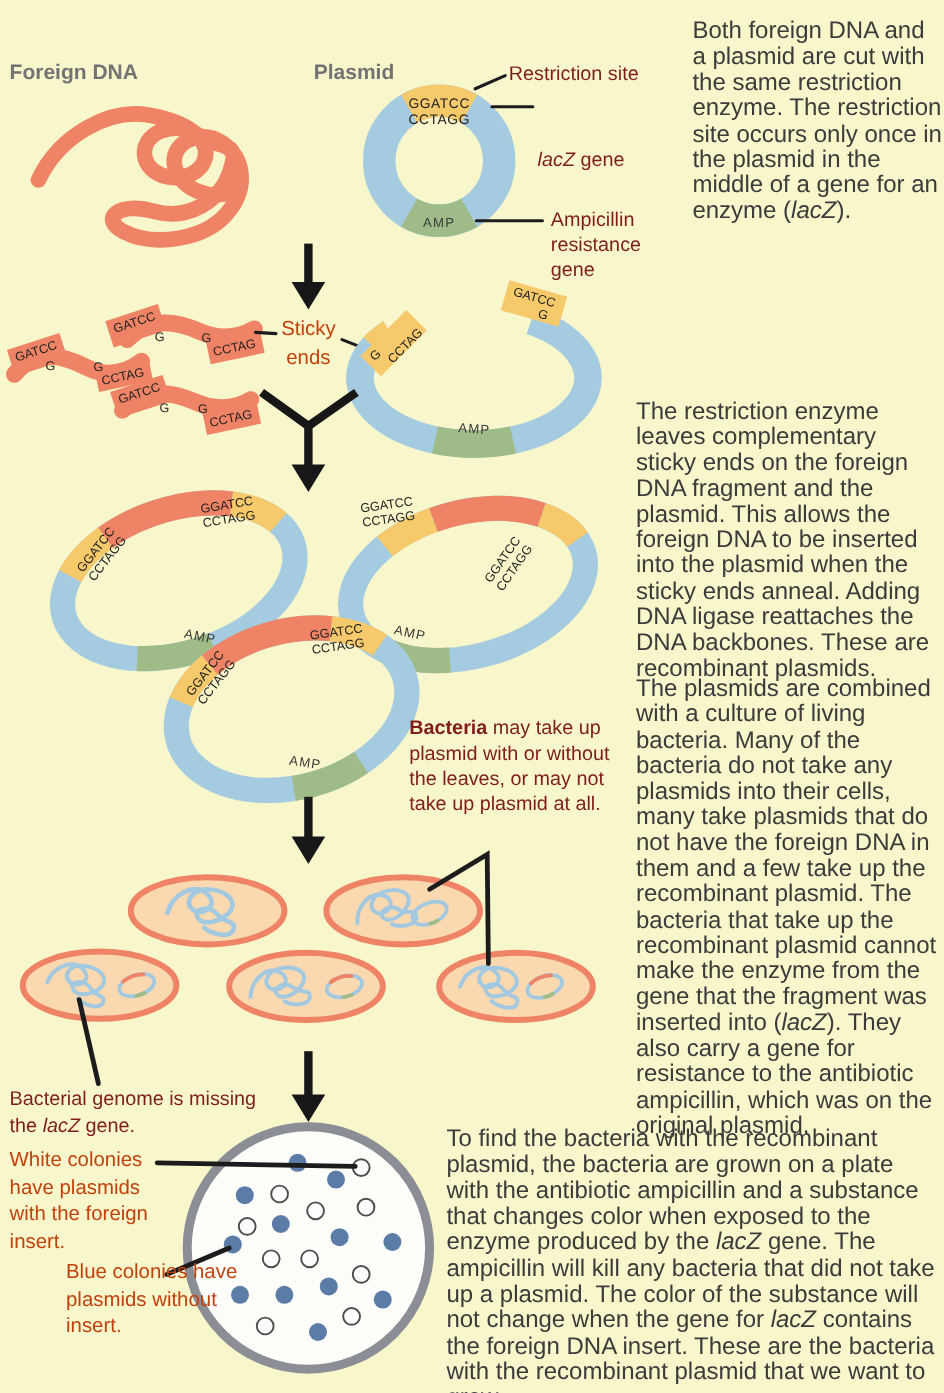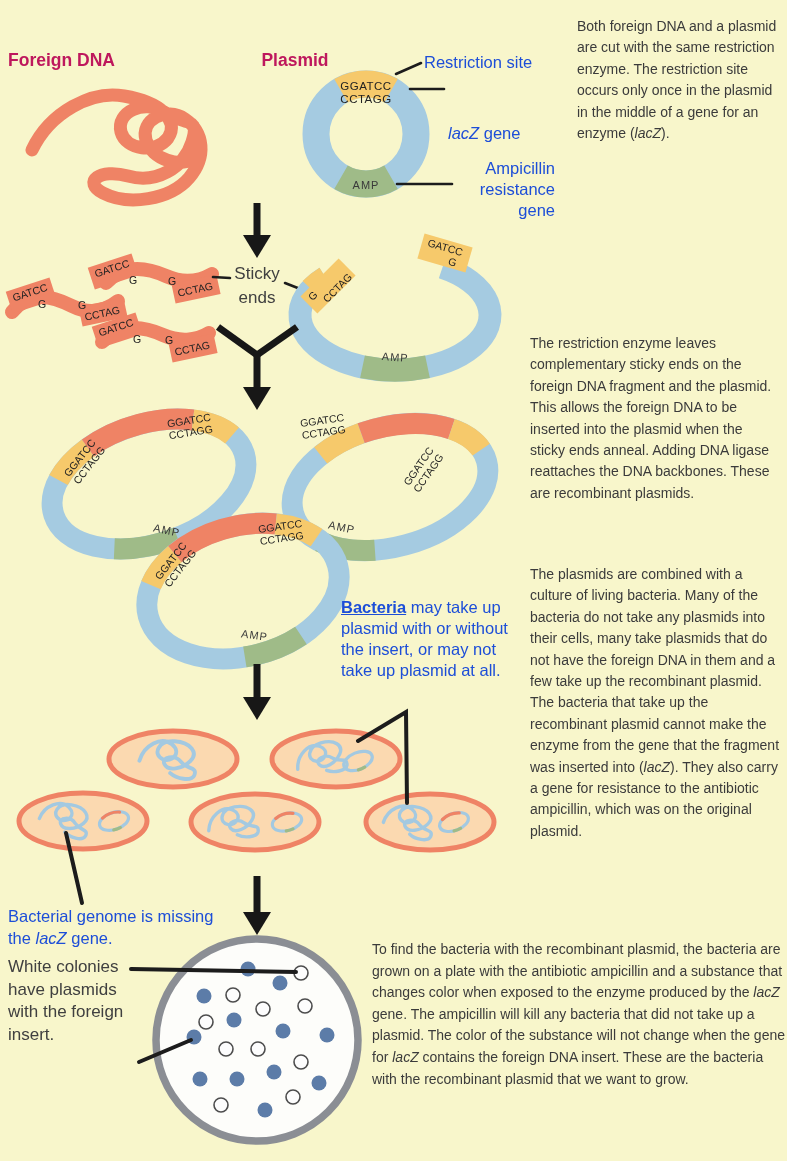--- a/index.html
+++ b/index.html
@@ -1,23 +1,23 @@
 <!DOCTYPE html>
 <html><head>
 <meta charset="utf-8">
 <style>
   html,body{margin:0;padding:0;background:#F8F6CB;}
   .stage{position:relative;width:787px;height:1161px;background:#F8F6CB;
          font-family:"Liberation Sans",sans-serif;color:#3B3B3B;overflow:hidden;}
   .stage svg{position:absolute;left:0;top:0;}
   .t{position:absolute;}
-  .heading{font-weight:bold;font-size:17.5px;color:#be185d;}
-  .para{font-size:14px;line-height:21.4px;}
-  .lbl{font-size:16.5px;line-height:21px;color:#1d4ed8;}
-  .lbl-lg{font-size:17px;line-height:22.5px;color:#404040;}
+  .heading{font-weight:bold;font-size:17.5px;color:#737373;}
+  .para{font-size:20px;line-height:21.4px;}
+  .lbl{font-size:16.5px;line-height:21px;color:#7f1d1d;}
+  .lbl-lg{font-size:17px;line-height:22.5px;color:#c2410c;}
   .center{text-align:center;}
   svg text{font-family:"Liberation Sans",sans-serif;fill:#222;}
   .seq2{font-size:10.5px;text-anchor:middle;}
   .seqbig{font-size:11.5px;text-anchor:middle;letter-spacing:.5px;}
   .amp{font-size:11px;text-anchor:middle;fill:#3a3a3a;letter-spacing:1px;}
   .blue-ring{fill:none;stroke:#A5CBE1;}
   .red-arc{fill:none;stroke:#EF8365;}
   .yel-arc{fill:none;stroke:#F6C96B;}
   .grn-arc{fill:none;stroke:#9FBB88;}
   .leader{stroke:#1c1c1c;stroke-width:2.6;fill:none;stroke-linecap:round;}
@@ -253,28 +253,29 @@
   <line class="leader-thick" x1="139" y1="1062" x2="191" y2="1040"></line>
 </svg>
 
 <div class="t heading" style="left:8px;top:50px;width:160px;">Foreign DNA</div>
 <div class="t heading" style="left:235px;top:50px;width:120px;text-align:center;">Plasmid</div>
 
 <div class="t para" style="left:577px;top:16px;width:208px;"><span>Both foreign DNA and a plasmid are cut with the same restriction enzyme. The restriction site occurs only once in the plasmid in the middle of a gene for an enzyme (</span><span style="font-style: italic;">lacZ</span><span>).</span></div>
 
 <div class="t lbl" style="left:424px;top:52px;width:150px;">Restriction site</div>
 <div class="t lbl" style="left:448px;top:79px;width:110px;margin-top:44px;"><span style="font-style: italic;">lacZ</span><span> gene</span></div>
-<div class="t lbl" style="left:459px;top:158px;width:96px;text-align:right;">Ampicillin resistance gene</div>
+<div class="t lbl" style="left:459px;top:173px;width:96px;">Ampicillin resistance gene</div>
 
 <div class="t lbl-lg center" style="left:224px;top:262px;width:66px;line-height:24px;">Sticky ends</div>
 
 <div class="t para" style="left:530px;top:299px;width:246px;margin-top:34px;"><span>The restriction enzyme leaves complementary sticky ends on the foreign DNA fragment and the plasmid. This allows the foreign DNA to be inserted into the plasmid when the sticky ends anneal. Adding DNA ligase reattaches the DNA backbones. These are recombinant plasmids.</span></div>
 <div class="t para" style="left:530px;top:564px;width:252px;"><span>The plasmids are combined with a culture of living bacteria. Many of the bacteria do not take any plasmids into their cells, many take plasmids that do not have the foreign DNA in them and a few take up the recombinant plasmid. The bacteria that take up the recombinant plasmid cannot make the enzyme from the gene that the fragment was inserted into (</span><span style="font-style: italic;">lacZ</span><span>). They also carry a gene for resistance to the antibiotic ampicillin, which was on the original plasmid.</span></div>
 
-<div class="t lbl" style="left:341px;top:597px;width:168px;"><span style="font-weight: bold; text-decoration: underline;">Bacteria</span><span> may take up plasmid with or without the insert, or may not take up plasmid at all.</span></div>
+<div class="t lbl" style="left:341px;top:597px;width:168px;"><span style="font-weight: bold;">Bacteria</span><span> may take up plasmid with or without the leaves, or may not take up plasmid at all.</span></div>
 
 <div class="t lbl-lg" style="left:8px;top:956px;width:140px;">White colonies have plasmids with the foreign insert.</div>
 
 <div class="t lbl" style="left:8px;top:905px;width:220px;line-height:22px;"><span>Bacterial genome is missing the </span><span style="font-style: italic;">lacZ</span><span> gene.</span></div>
+<div class="t lbl-lg" style="left:55px;top:1049px;width:150px;">Blue colonies have plasmids without insert.</div>
 
 <div class="t para" style="left:372px;top:939px;width:413px;line-height:21.6px;"><span>To find the bacteria with the recombinant plasmid, the bacteria are grown on a plate with the antibiotic ampicillin and a substance that changes color when exposed to the enzyme produced by the </span><span style="font-style: italic;">lacZ</span><span> gene. The ampicillin will kill any bacteria that did not take up a plasmid. The color of the substance will not change when the gene for </span><span style="font-style: italic;">lacZ</span><span> contains the foreign DNA insert. These are the bacteria with the recombinant plasmid that we want to grow.</span></div>
 
 </div>
 
 </body></html>

